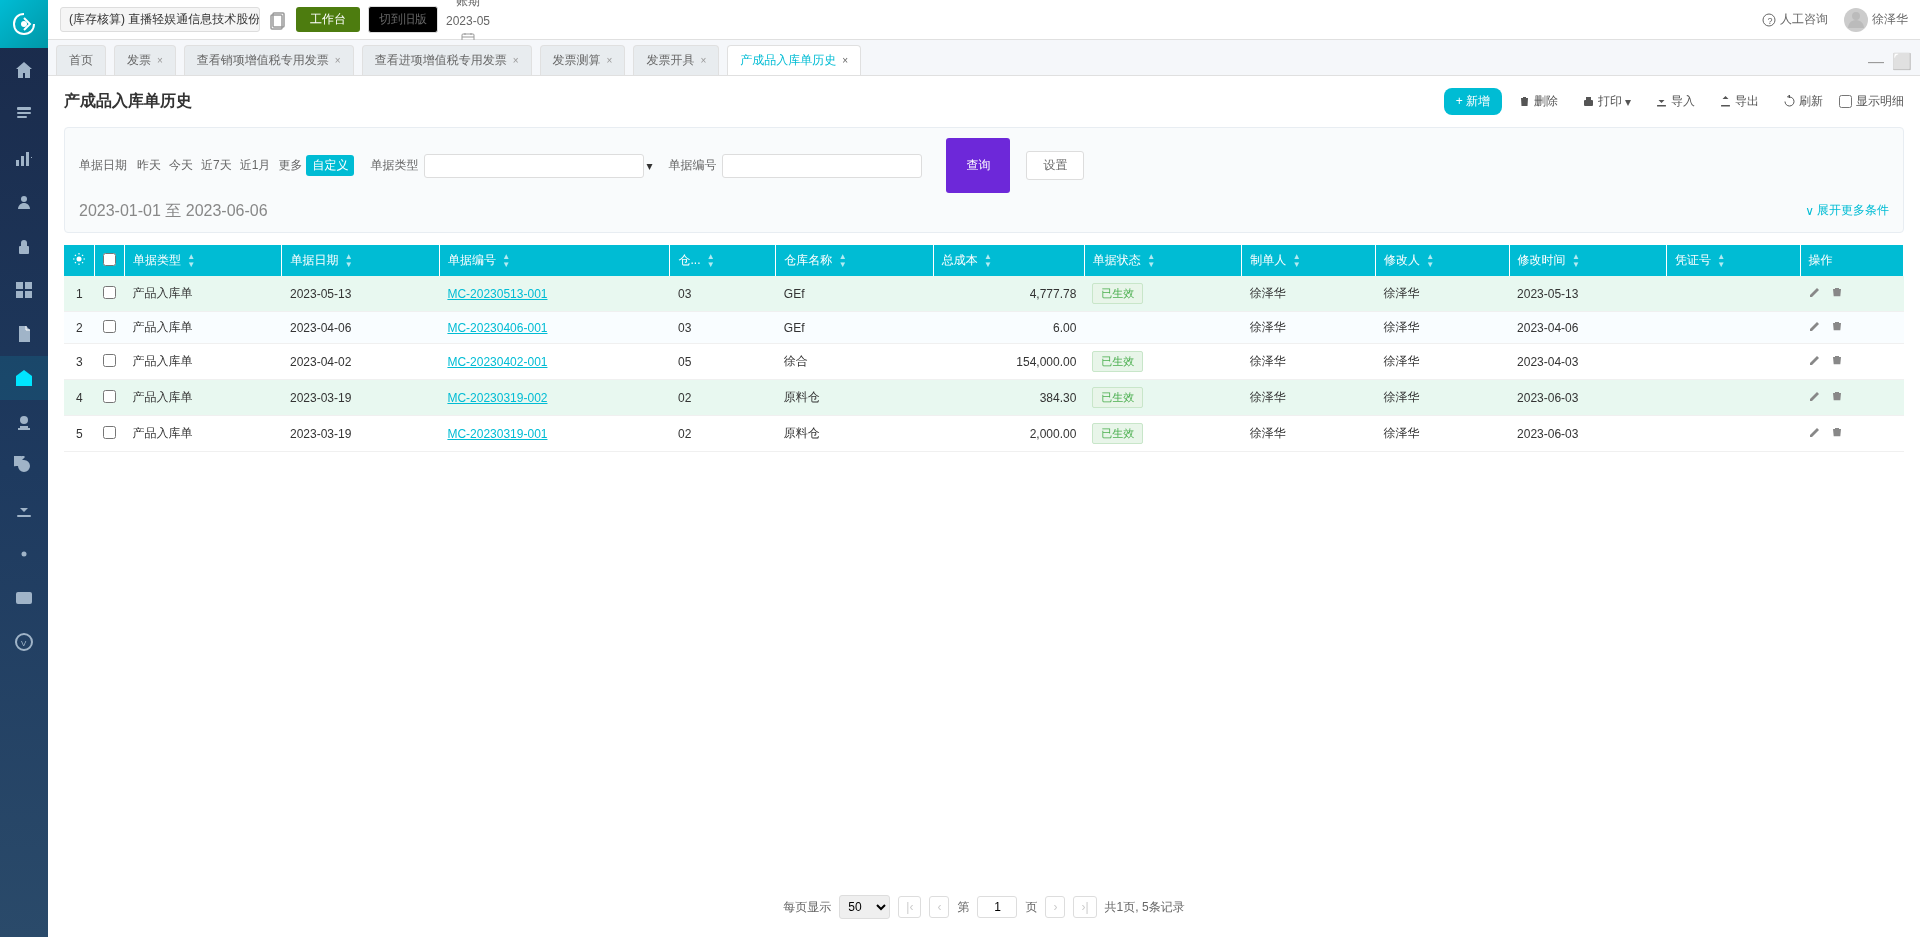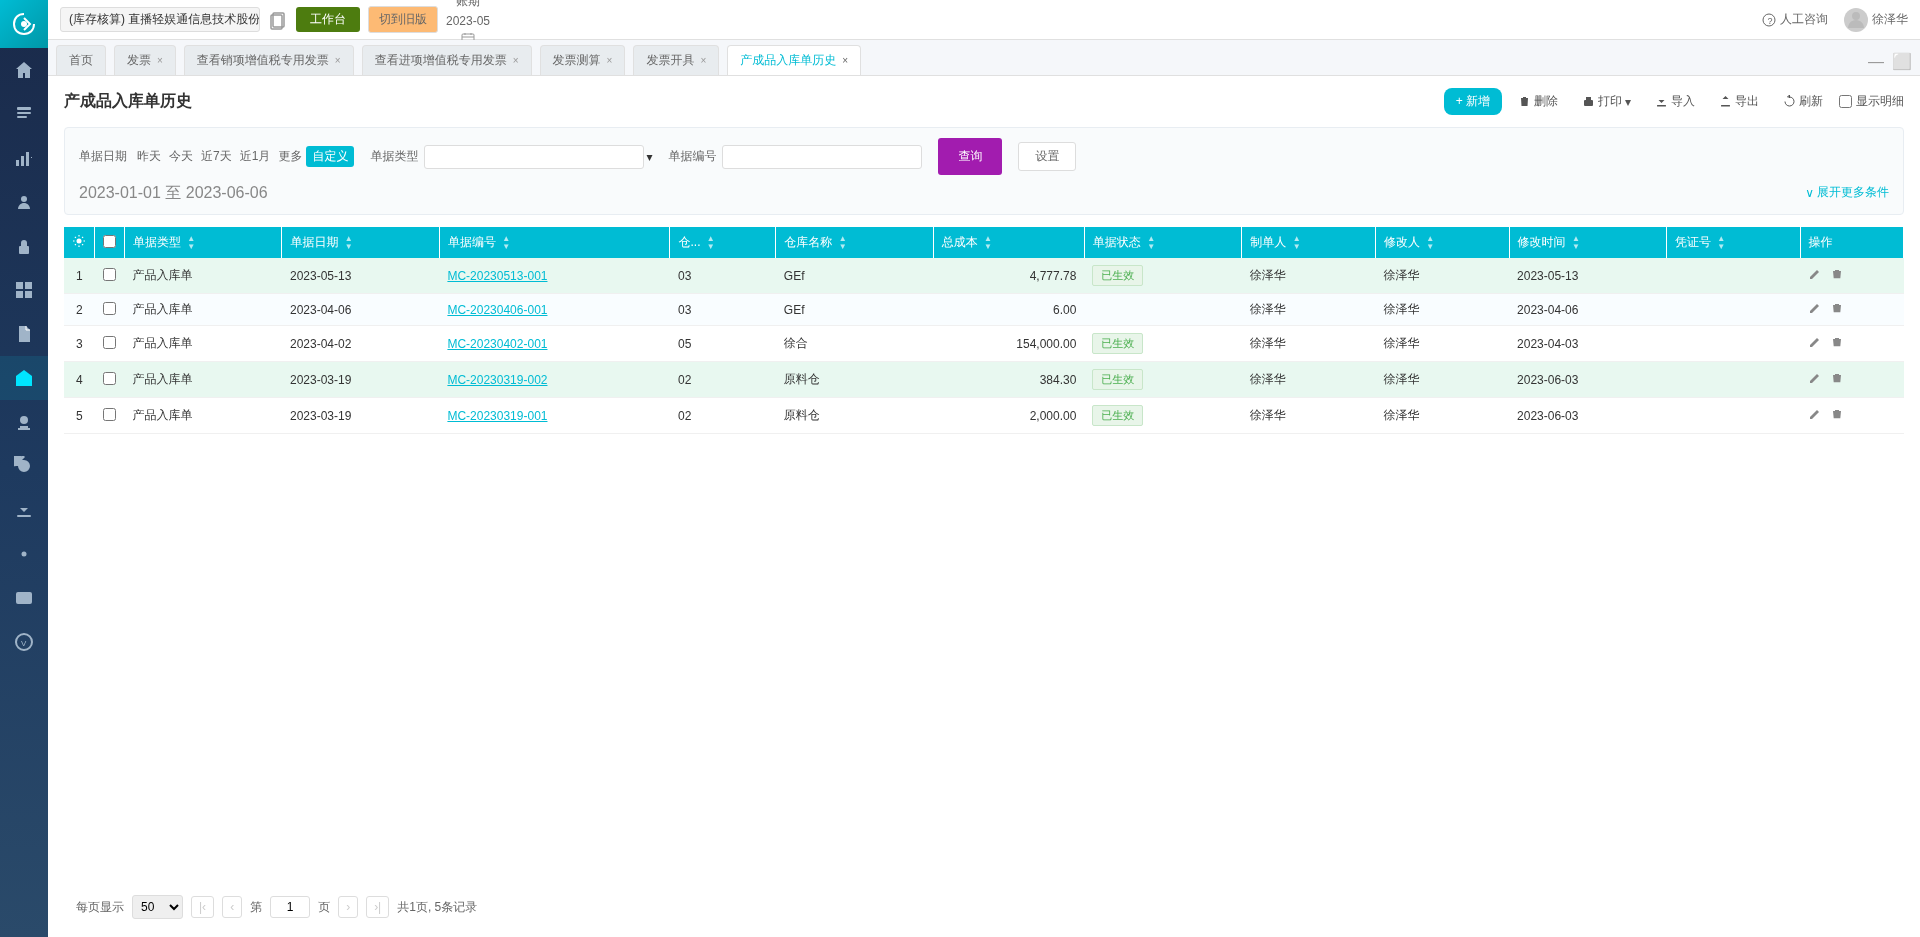--- a/index.html
+++ b/index.html
@@ -13,21 +13,21 @@
     .sidebar-item.active { color: #00e5ff; background: rgba(0,229,255,0.1); }
     .sidebar-item svg { width: 20px; height: 20px; }
 
     
     .main { flex: 1; display: flex; flex-direction: column; overflow: hidden; }
 
     
     .top-header { height: 40px; background: #fff; border-bottom: 1px solid #e0e0e0; display: flex; align-items: center; padding: 0 12px; gap: 8px; flex-shrink: 0; }
     .company-selector { display: flex; align-items: center; gap: 4px; background: #f5f5f5; border: 1px solid #ddd; border-radius: 3px; padding: 3px 8px; cursor: pointer; font-size: 12px; color: #333; max-width: 200px; white-space: nowrap; overflow: hidden; text-overflow: ellipsis; }
     .workbench-btn { background: #4d7c0f; color: #fff; border: none; border-radius: 3px; padding: 4px 14px; font-size: 12px; cursor: pointer; }
-    .switch-btn { background: #fdba74; color: #666; border: 1px solid #ddd; border-radius: 3px; padding: 4px 10px; font-size: 12px; cursor: pointer; }
+    .switch-btn { background: #000000; color: #666; border: 1px solid #ddd; border-radius: 3px; padding: 4px 10px; font-size: 12px; cursor: pointer; }
     .period-info { display: flex; align-items: center; gap: 4px; font-size: 12px; color: #666; flex-direction: column; }
     .header-right { margin-left: auto; display: flex; align-items: center; gap: 16px; font-size: 12px; color: #666; }
     .user-info { display: flex; align-items: center; gap: 4px; cursor: pointer; }
     .avatar { width: 24px; height: 24px; border-radius: 50%; background: #ccc; display: flex; align-items: center; justify-content: center; font-size: 10px; overflow: hidden; }
 
     
     .tab-bar { height: 36px; background: #f5f7fa; border-bottom: 1px solid #e0e0e0; display: flex; align-items: flex-end; padding: 0 8px; flex-shrink: 0; overflow: hidden; }
     .tab { height: 30px; padding: 0 12px; display: flex; align-items: center; gap: 6px; font-size: 12px; color: #666; border: 1px solid #e0e0e0; border-bottom: none; border-radius: 4px 4px 0 0; background: #e8ecef; cursor: pointer; white-space: nowrap; margin-right: 8px; }
     .tab.active { background: #fff; color: #00bcd4; border-color: #e0e0e0; }
     .tab .close-icon { font-size: 10px; color: #999; cursor: pointer; }
@@ -51,21 +51,21 @@
     .filter-group { display: flex; align-items: center; gap: 6px; }
     .filter-label { color: #666; font-size: 12px; white-space: nowrap; }
     .filter-date-shortcuts { display: flex; gap: 0; }
     .filter-shortcut { font-size: 12px; color: #666; cursor: pointer; padding: 2px 4px; border-radius: 2px; }
     .filter-shortcut.custom { background: #00bcd4; color: #fff; border-radius: 3px; padding: 2px 6px; }
     .filter-date-range { font-size: 16px; color: #888; margin-top: 2px; }
     .filter-input { border: 1px solid #ddd; border-radius: 3px; padding: 4px 8px; font-size: 12px; color: #333; width: 200px; }
     .filter-select-wrap { display: flex; align-items: center; gap: 2px; }
     .filter-select { border: 1px solid #ddd; border-radius: 3px; padding: 4px 8px; font-size: 12px; color: #333; width: 220px; background: #fff; }
     .expand-btn { display: flex; align-items: center; gap: 3px; font-size: 12px; color: #00bcd4; cursor: pointer; margin-left: auto; }
-    .query-btn { background: #a21caf; color: #fff; border: none; border-radius: 3px; padding: 10px 20px; font-size: 12px; cursor: pointer; }
+    .query-btn { background: #6d28d9; color: #fff; border: none; border-radius: 3px; padding: 19px 20px; font-size: 12px; cursor: pointer; margin-left: 8px; }
     .reset-btn { background: #fff; color: #666; border: 1px solid #ddd; border-radius: 3px; padding: 5px 16px; font-size: 12px; cursor: pointer; }
     .filter-bottom { display: flex; align-items: center; justify-content: space-between; margin-top: 6px; }
 
     
     .data-table { width: 100%; border-collapse: collapse; font-size: 12px; }
     .data-table thead tr { background: #00bcd4; color: #fff; }
     .data-table thead th { padding: 7px 8px; text-align: left; font-weight: normal; white-space: nowrap; border-right: 1px solid rgba(255,255,255,0.2); position: relative; }
     .data-table thead th .sort-icons { display: inline-flex; flex-direction: column; margin-left: 3px; vertical-align: middle; }
     .data-table thead th .sort-icons span { font-size: 8px; line-height: 1; color: rgba(255,255,255,0.7); }
     .data-table tbody tr { border-bottom: 1px solid #f0f0f0; }
@@ -77,21 +77,21 @@
     .status-badge { display: inline-block; padding: 2px 8px; border-radius: 2px; font-size: 11px; }
     .status-badge.active { background: #e8f5e9; color: #4caf50; border: 1px solid #c8e6c9; }
     .action-icons { display: flex; gap: 8px; align-items: center; }
     .action-icon { color: #888; cursor: pointer; font-size: 14px; }
     .settings-icon-col { width: 28px; }
 
     
     .table-footer { background: #f9fbfc; border: 1px solid #e0e0e0; border-top: none; padding: 6px 12px; display: flex; align-items: center; font-size: 12px; color: #666; }
     .footer-total { display: flex; gap: 8px; align-items: center; }
     .footer-total-value { font-weight: bold; color: #333; margin-left: 4px; }
-    .pagination { margin-top: 8px; display: flex; align-items: center; justify-content: flex-start; gap: 8px; padding: 6px 12px; font-size: 12px; color: #666; }
+    .pagination { margin-top: 8px; display: flex; align-items: center; justify-content: center; gap: 8px; padding: 6px 12px; font-size: 12px; color: #666; }
     .page-size-select { border: 1px solid #ddd; border-radius: 3px; padding: 3px 4px; font-size: 12px; }
     .page-btn { border: 1px solid #ddd; border-radius: 3px; padding: 3px 7px; cursor: pointer; background: #fff; font-size: 12px; }
     .page-btn.disabled { color: #ccc; cursor: not-allowed; }
     .page-input { width: 40px; border: 1px solid #ddd; border-radius: 3px; padding: 3px 6px; text-align: center; font-size: 12px; }
 
     .show-detail-toggle { display: flex; align-items: center; gap: 4px; font-size: 12px; color: #555; }
     .show-detail-toggle input { cursor: pointer; }
 
     .table-wrap { overflow-x: auto; flex: 1; }
 

